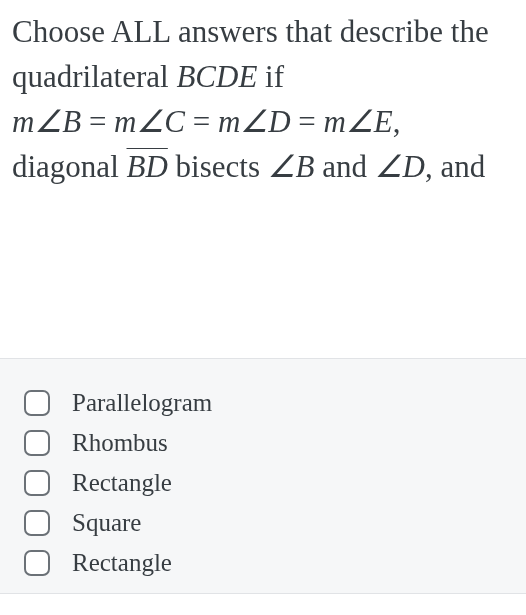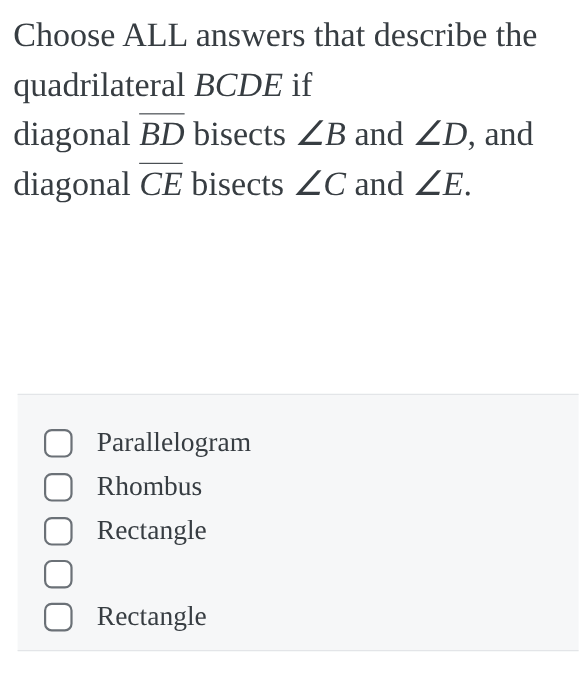--- a/index.html
+++ b/index.html
@@ -12,21 +12,21 @@
   }
   .prompt {
     padding: 10px 12px 0 12px;
     font-size: 31px;
     line-height: 1.45;
   }
   .mathit { font-style: italic; font-family: 'Times New Roman', Georgia, serif; }
   .overline { text-decoration: overline; text-decoration-thickness: 1px; }
   .answers {
     position: absolute;
-    left: 16px; right: 0; top: 358px;
+    left: 0; right: 0; top: 358px;
     background: #f6f7f8;
     border-top: 1px solid #e1e3e6;
     border-bottom: 1px solid #e1e3e6;
     padding: 24px 0 10px 24px;
   }
   .option {
     display: flex;
     align-items: center;
     gap: 22px;
     padding: 6px 0;
@@ -45,40 +45,41 @@
 </style>
 </head>
 <body>
 
 <div class="prompt">
   <div>Choose ALL answers that describe the</div>
   <div>
     <span>quadrilateral </span><span class="mathit">BCDE</span><span> if</span>
   </div>
   <div>
-    <span>diagonal </span><span class="mathit overline">BD</span><span> bisects </span><span class="mathit">∠B</span><span> and </span><span class="mathit">∠D</span><span>, and</span>
+    <span class="mathit">m∠B</span><span> = </span><span class="mathit">m∠C</span><span> = </span><span class="mathit">m∠D</span><span> = </span><span class="mathit">m∠E</span><span>,</span>
   </div>
   <div>
-    <span>diagonal </span><span class="mathit overline">CE</span><span> bisects </span><span class="mathit">∠C</span><span> and </span><span class="mathit">∠E</span><span>.</span>
+    <span>diagonal </span><span class="mathit overline">BD</span><span> bisects </span><span class="mathit">∠B</span><span> and </span><span class="mathit">∠D</span><span>, and</span>
   </div>
 </div>
 
 <div class="answers">
   <div class="option">
     <div class="checkbox"></div>
     <div class="option-label">Parallelogram</div>
   </div>
   <div class="option">
     <div class="checkbox"></div>
     <div class="option-label">Rhombus</div>
   </div>
   <div class="option">
     <div class="checkbox"></div>
     <div class="option-label">Rectangle</div>
   </div>
   <div class="option">
     <div class="checkbox"></div>
+    <div class="option-label">Square</div>
   </div>
   <div class="option">
     <div class="checkbox"></div>
     <div class="option-label">Rectangle</div>
   </div>
 </div>
 
 </body></html>

